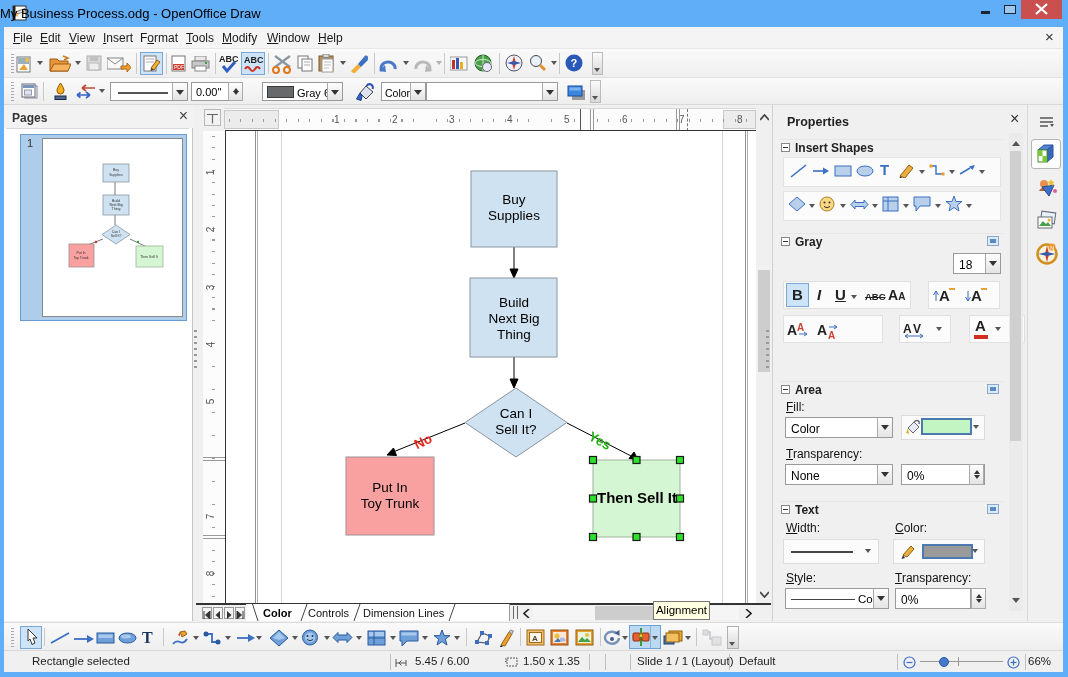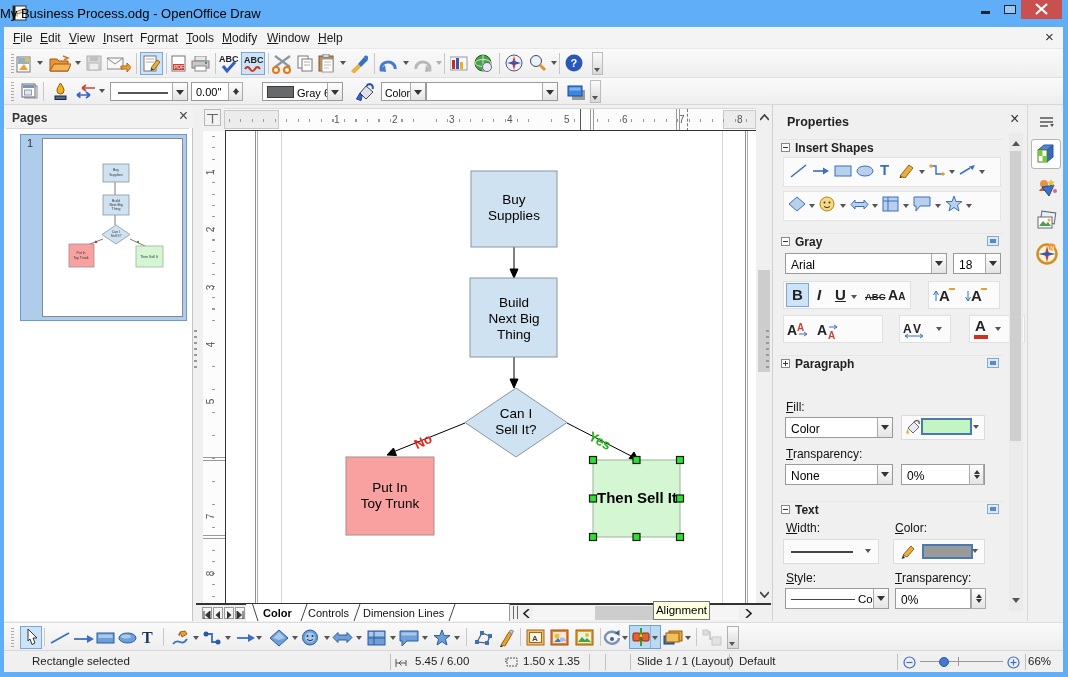--- a/index.html
+++ b/index.html
@@ -690,24 +690,20 @@
     </svg>
  <div class="abs dd" style="left:162px;top:99px"></div>
  <svg class="abs" style="left:172px;top:90px" width="18" height="17">
       <path d="M9 1 L11 6.5 H17 L12.5 10 L14 16 L9 12.5 L4 16 L5.5 10 L1 6.5 H7 Z" fill="#b8d0ea" stroke="#3a6fc4"></path>
     </svg>
  <div class="abs dd" style="left:193px;top:99px"></div>
  <div class="phdr" style="top:128px"><svg width="9" height="9" style="position:absolute;left:2px;top:3px">
         <rect x="0.5" y="0.5" width="8" height="8" fill="#fff" stroke="#888"></rect>
         <line x1="2" y1="4.5" x2="7" y2="4.5" stroke="#333"></line>
       </svg><b>Gray</b><span class="dlg"></span></div>
- <div class="combo" style="left:12px;top:148px;width:162px;height:21px">
-      <span style="position:absolute;left:5px;top:4px;font-size:12px">Arial</span>
-      <div class="vbtn"></div>
-    </div>
  <div class="combo" style="left:180px;top:148px;width:48px;height:21px">
       <span style="position:absolute;left:5px;top:4px;font-size:12px">18</span>
       <div class="vbtn"></div>
     </div>
  <div class="abs" style="left:10px;top:176px;width:128px;height:28px;background:#fbfbfb;border:1px solid #e0e0e0"></div>
  <div class="abs hov" style="left:13px;top:178px;width:23px;height:24px"></div>
  <div class="abs" style="left:19px;top:181px;font-size:15px;font-weight:bold;color:#222">B</div>
  <div class="abs" style="left:44px;top:181px;font-size:15px;font-style:italic;font-weight:bold;color:#222">I</div>
  <div class="abs" style="left:62px;top:181px;font-size:15px;text-decoration:underline;font-weight:bold;color:#222">U</div>
  <div class="abs dd" style="left:78px;top:190px"></div>
@@ -739,25 +735,24 @@
  <svg class="abs" style="left:130px;top:214px" width="30" height="20">
       <text x="0" y="14" font-size="12" font-weight="bold" fill="#222" font-family="Liberation Sans">A</text>
       <text x="10" y="14" font-size="12" font-weight="bold" fill="#222" font-family="Liberation Sans">V</text>
       <path d="M2 17 h18 M2 17 l3 -2 M2 17 l3 2 M20 17 l-3 -2 M20 17 l-3 2" stroke="#3a6fc4" fill="none"></path>
     </svg>
  <div class="abs dd" style="left:163px;top:222px"></div>
  <div class="abs" style="left:196px;top:210px;width:56px;height:28px;background:#fbfbfb;border:1px solid #e0e0e0"></div>
  <div class="abs" style="left:202px;top:212px;font-size:15px;font-weight:bold;color:#222">A</div>
  <div class="abs" style="left:201px;top:230px;width:14px;height:4px;background:#d03020"></div>
  <div class="abs dd" style="left:222px;top:222px"></div>
- <div class="phdr" style="top:250px"><svg width="9" height="9" style="position:absolute;left:2px;top:3px">
+ <div class="phdr" style="top:276px"><svg width="9" height="9" style="position:absolute;left:2px;top:3px">
         <rect x="0.5" y="0.5" width="8" height="8" fill="#fff" stroke="#888"></rect>
         <line x1="2" y1="4.5" x2="7" y2="4.5" stroke="#333"></line>
-        <line x1="4.5" y1="2" x2="4.5" y2="7" stroke="#333"></line>
-      </svg><b>Paragraph</b><span class="dlg"></span></div>
+      </svg><b>Area</b><span class="dlg"></span></div>
  <div class="abs" style="left:13px;top:295px;font-size:12px;color:#111"><u>F</u>ill:</div>
  <div class="combo" style="left:12px;top:312px;width:108px;height:21px">
       <span style="position:absolute;left:5px;top:4px;font-size:12px">Color</span>
       <div class="vbtn"></div>
     </div>
  <div class="abs" style="left:128px;top:310px;width:84px;height:25px;background:#fbfbfb;border:1px solid #dcdcdc"></div>
  <svg class="abs" style="left:132px;top:314px" width="18" height="17">
       <path d="M3 9 L9 3 L14 8 L8 14 Z" fill="#e8ecf4" stroke="#667"></path>
       <path d="M9 3 C12 0 15 2 14 5" fill="none" stroke="#667" stroke-width="1.4"></path>
       <path d="M3 9 l-2 5 3 1 Z" fill="#e8b030"></path>

